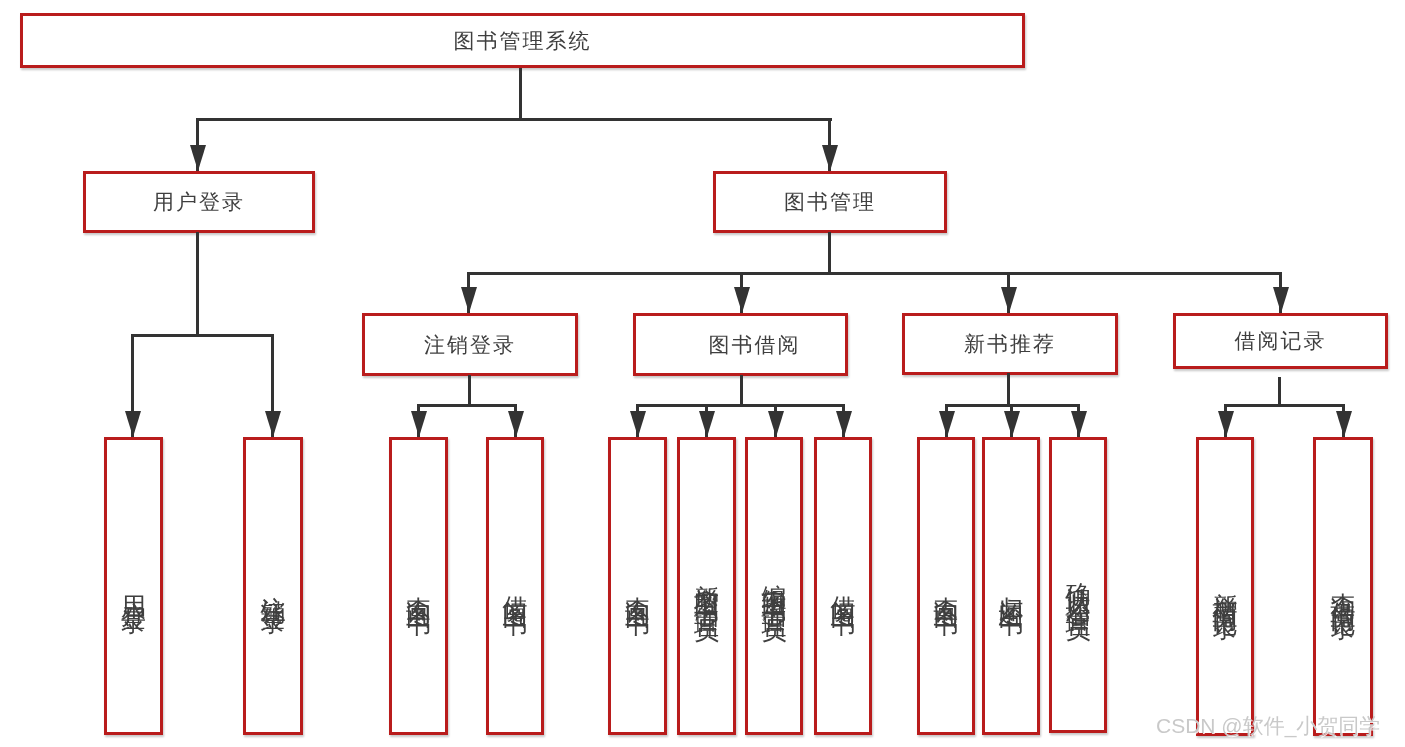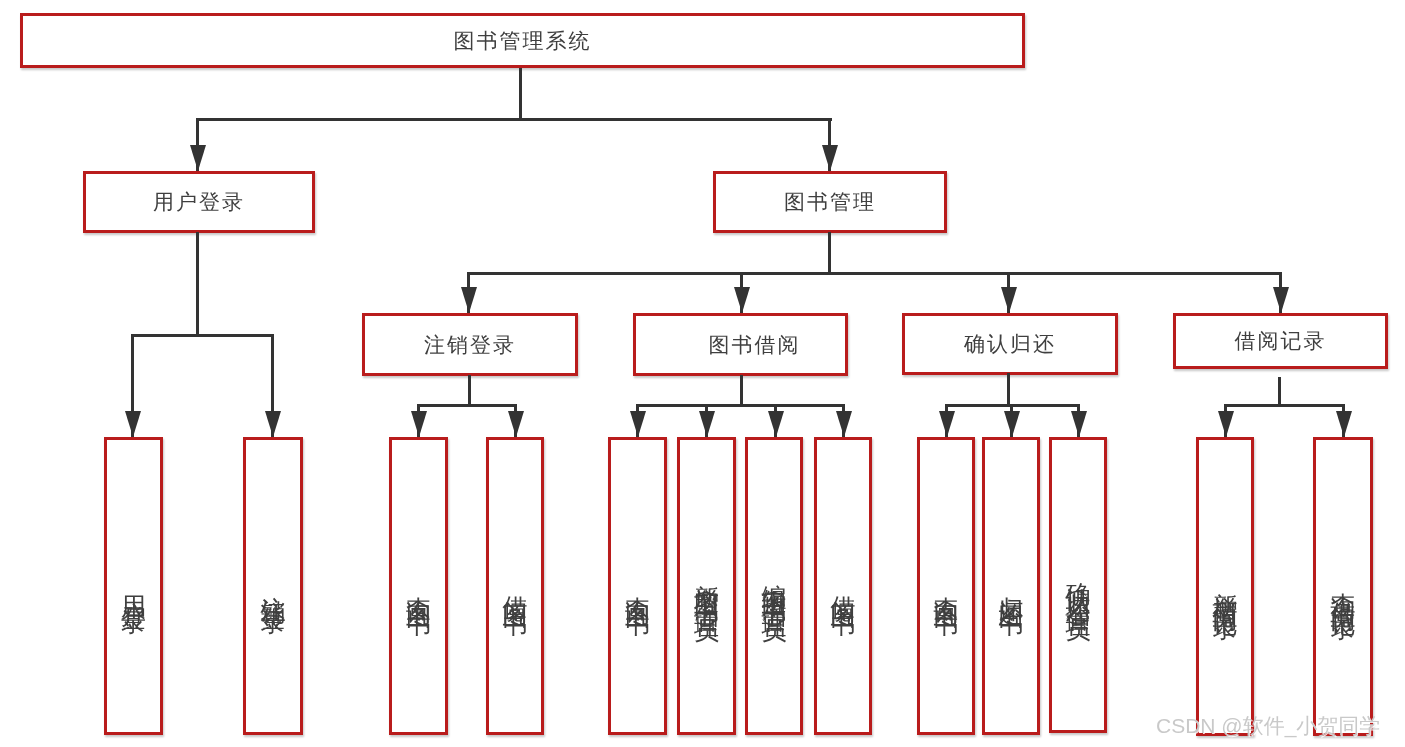--- a/index.html
+++ b/index.html
@@ -63,21 +63,21 @@
   <div class="stub" style="left:1007px;top:272px;height:41px;"></div>
   <div class="stub" style="left:1279px;top:272px;height:41px;"></div>
 
   <div class="node node-h" style="left:362px;top:313px;width:216px;height:63px;">
     <span>注销登录</span>
   </div>
   <div class="node node-h" style="left:633px;top:313px;width:215px;height:63px;padding-left:28px;">
     <span>图书借阅</span>
   </div>
   <div class="node node-h" style="left:902px;top:313px;width:216px;height:62px;">
-    <span>确认归还</span>
+    <span>新书推荐</span>
   </div>
   <div class="node node-h" style="left:1173px;top:313px;width:215px;height:56px;">
     <span>借阅记录</span>
   </div>
 
   <div class="vline" style="left:468px;top:375px;height:31px;"></div>
   <div class="hline" style="left:417px;top:404px;width:100px;"></div>
   <div class="stub" style="left:417px;top:404px;height:33px;"></div>
   <div class="stub" style="left:514px;top:404px;height:33px;"></div>
 

